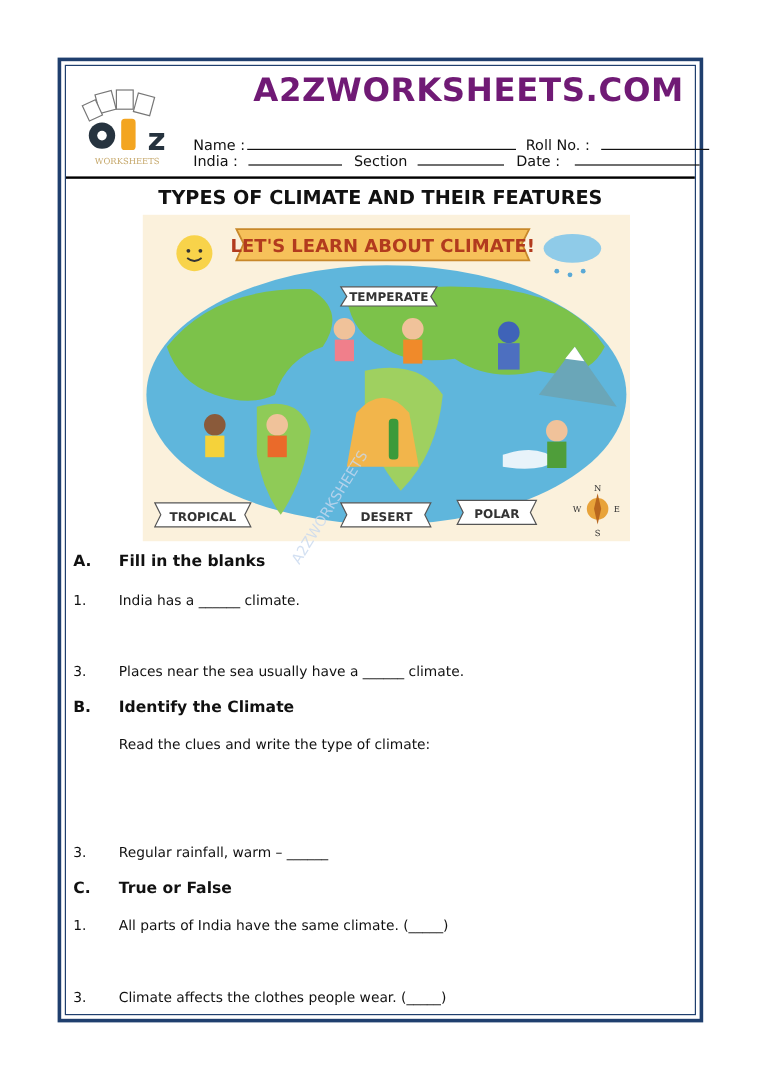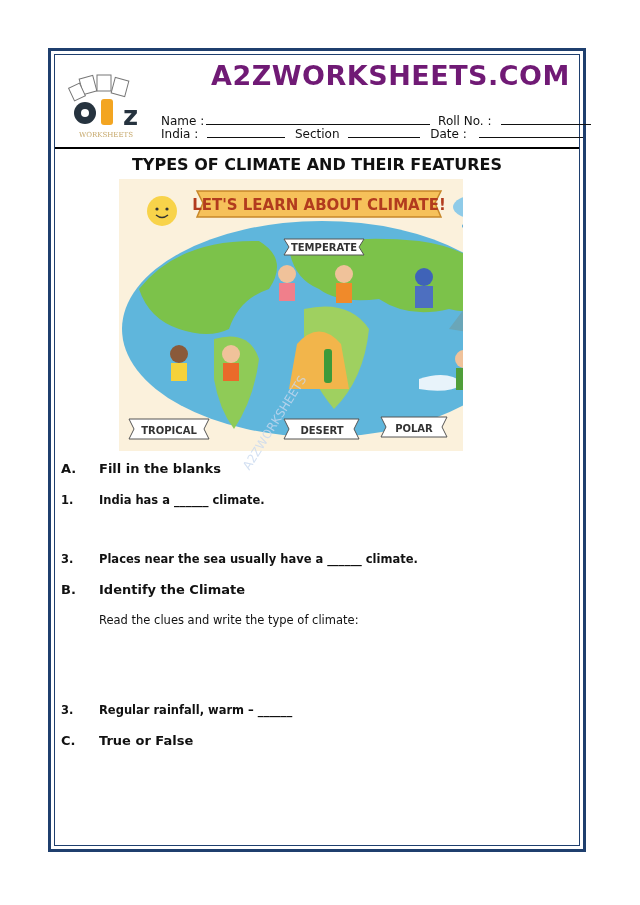--- a/index.html
+++ b/index.html
@@ -5,24 +5,24 @@
   html, body { margin: 0; padding: 0; background: #ffffff; }
   body { width: 640px; height: 905px; position: relative; font-family: "DejaVu Sans", sans-serif; color: #111; }
   .frame { position: absolute; left: 48px; top: 48px; width: 538px; height: 804px; border: 3px solid #1f3f6e; box-sizing: border-box; }
   .frame-inner { position: absolute; left: 3px; top: 3px; right: 3px; bottom: 3px; border: 1px solid #1f3f6e; }
   .header { position: absolute; left: 0; top: 0; right: 0; height: 92px; border-bottom: 2px solid #000; }
   .logo { position: absolute; left: 8px; top: 18px; width: 86px; height: 66px; }
   .site-title { position: absolute; left: 156px; top: 5px; font-family: "DejaVu Sans", sans-serif; font-weight: bold; font-size: 27px; color: #701a75; letter-spacing: 0.5px; }
   .field-row { position: absolute; font-size: 12px; color: #111; white-space: nowrap; }
   .field-row .line { display: inline-block; border-bottom: 1px solid #111; height: 11px; vertical-align: baseline; margin-left: 2px; }
   .ws-title { position: absolute; left: 0; right: 0; top: 100px; text-align: center; font-weight: bold; font-size: 16px; }
-  .illus { position: absolute; left: 64px; top: 124px; width: 344px; height: 272px; background: #fbf1dc; overflow: hidden; }
+  .illus { position: absolute; left: 64px; top: 124px; width: 406px; height: 272px; background: #fbf1dc; overflow: hidden; }
   .section-head { position: absolute; left: 6px; font-weight: bold; font-size: 13px; }
   .section-head .letter { display: inline-block; width: 38px; }
-  .q { position: absolute; left: 6px; font-size: 11.5px; white-space: nowrap; font-weight: bold; }
+  .q { position: absolute; left: 6px; font-size: 11.5px; white-space: nowrap; }
   .q .num { display: inline-block; width: 38px; }
   .intro { position: absolute; left: 44px; font-size: 11.5px; }
   .watermark { position: absolute; left: 185px; top: 410px; transform: rotate(-58deg); transform-origin: left top; color: #c9d9ef; font-size: 12px; opacity: 0.8; white-space: nowrap; }
 </style>
 </head>
 <body>
 
 <div class="frame">
   <div class="frame-inner">
 
@@ -121,15 +121,17 @@
 
     <div class="section-head" style="top:527px;">
       <span class="letter">B.</span><span>Identify the Climate</span>
     </div>
     <div class="intro" style="top:558px;">Read the clues and write the type of climate:</div>
     <div class="q" style="top:648px;"><span class="num">3.</span><span>Regular rainfall, warm – ______</span></div>
 
     <div class="section-head" style="top:678px;">
       <span class="letter">C.</span><span>True or False</span>
     </div>
+    <div class="q" style="top:709px;"><span class="num">1.</span><span>All parts of India have the same climate. (_____)</span></div>
+    <div class="q" style="top:769px;"><span class="num">3.</span><span>Climate affects the clothes people wear. (_____)</span></div>
 
   </div>
 </div>
 
 </body></html>

